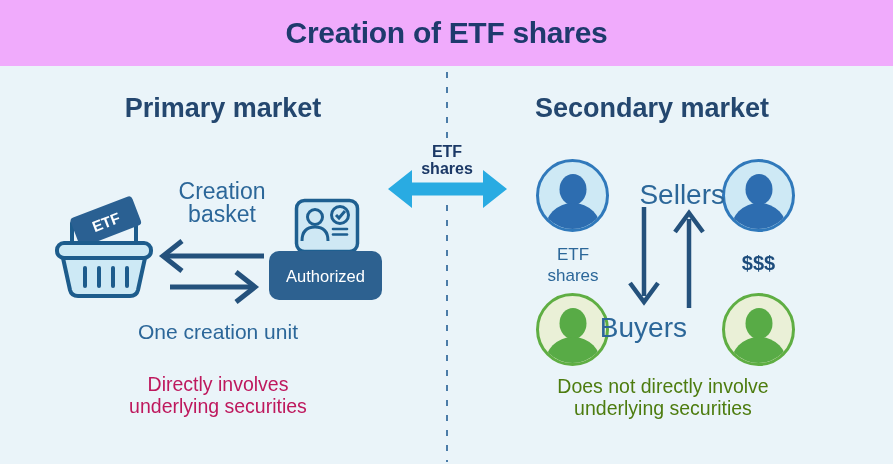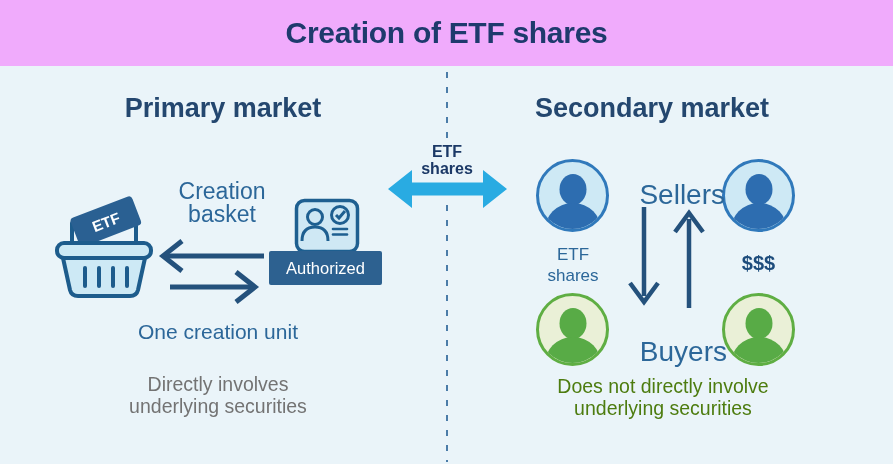--- a/index.html
+++ b/index.html
@@ -14,32 +14,32 @@
   
   .mkt-heading{position:absolute;width:350px;text-align:center;font-size:27px;color:#24476f;font-weight:bold;}
   #primary-heading{left:48px;top:93px;}
   #secondary-heading{left:477px;top:93px;}
 
   
   #creation-basket-label{position:absolute;left:147px;top:180px;width:150px;text-align:center;
       font-size:23px;line-height:23px;color:#2c6799;}
 
   
-  #ap-box{position:absolute;left:269px;top:251px;width:113px;height:34px;background:#2d6190;
+  #ap-box{position:absolute;left:269px;top:251px;width:113px;height:49px;background:#2d6190;
       color:#ffffff;font-size:16.5px;line-height:20px;text-align:center;display:flex;
-      flex-direction:column;justify-content:center;border-radius:2px;}
+      flex-direction:column;justify-content:center;border-radius:10px;}
 
   
   .abs{position:absolute;}
 
   
   #creation-unit-note{position:absolute;left:43px;top:322px;width:350px;text-align:center;
       font-size:21px;line-height:20px;color:#2c6799;}
   #primary-note{position:absolute;left:43px;top:374px;width:350px;text-align:center;
-      font-size:19.5px;line-height:21.5px;color:#737373;}
+      font-size:19.5px;line-height:21.5px;color:#be185d;}
   #secondary-note{position:absolute;left:508px;top:376px;width:310px;text-align:center;
       font-size:19.5px;line-height:21.5px;color:#4d7c0f;}
 
   
   #flow-label{position:absolute;left:397px;top:143px;width:100px;text-align:center;
       font-size:16px;line-height:17px;font-weight:bold;color:#1b3866;}
 
   
   .avatar{position:absolute;width:73px;height:73px;border-radius:50%;box-sizing:border-box;overflow:hidden;}
   .avatar.blue{border:3px solid #3079bb;background:#cee9f5;}
@@ -52,21 +52,21 @@
   .avatar.blue .person::before,.avatar.blue .person::after{background:#2d6db0;}
   .avatar.green .person::before,.avatar.green .person::after{background:#58ab46;}
 
   #seller-avatar-left{left:536px;top:159px;}
   #seller-avatar-right{left:722px;top:159px;}
   #buyer-avatar-left{left:536px;top:293px;}
   #buyer-avatar-right{left:722px;top:293px;}
 
   .actor-label{position:absolute;font-size:28px;color:#2c6799;text-align:right;width:110px;}
   #sellers-label{left:615px;top:179px;}
-  #buyers-label{left:617px;top:312px;margin-top:24px;}
+  #buyers-label{left:577px;top:312px;}
 
   #etf-shares-label{position:absolute;left:532px;top:244px;width:82px;text-align:center;
       font-size:17px;line-height:21px;color:#2c6799;}
   #money-label{position:absolute;left:722px;top:252px;width:73px;text-align:center;
       font-size:20px;font-weight:bold;color:#1d4c7c;}
 
   .line{display:block;}
   svg{display:block;}
 </style>
 </head>

